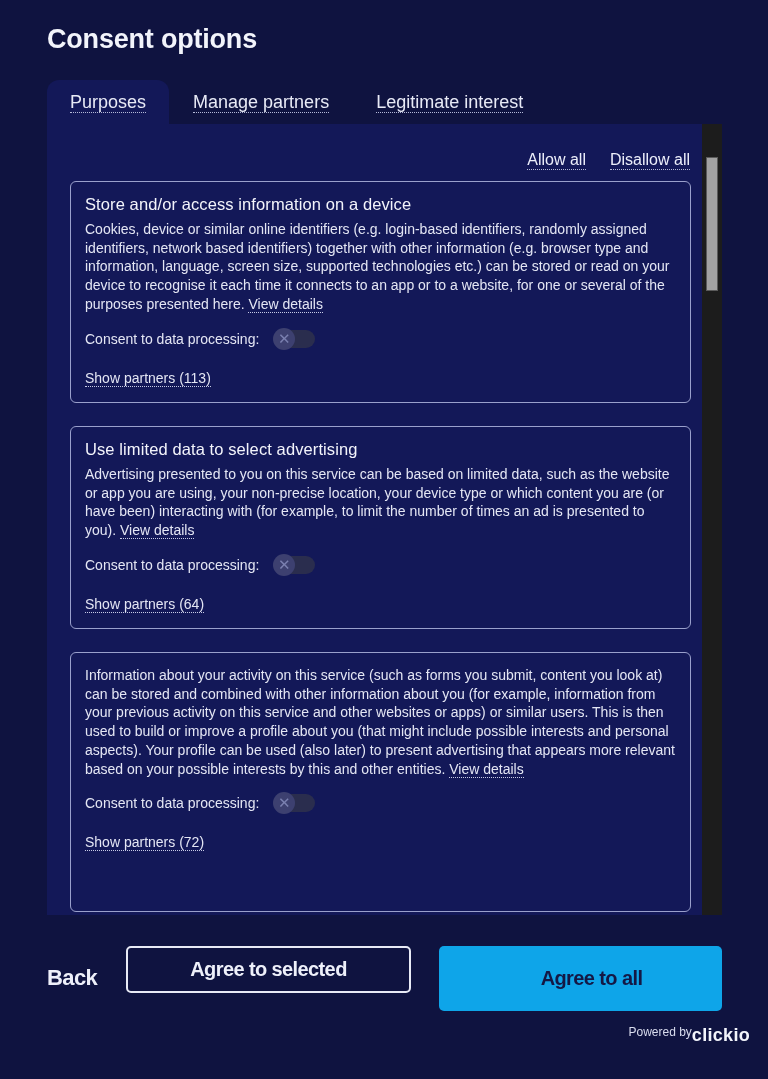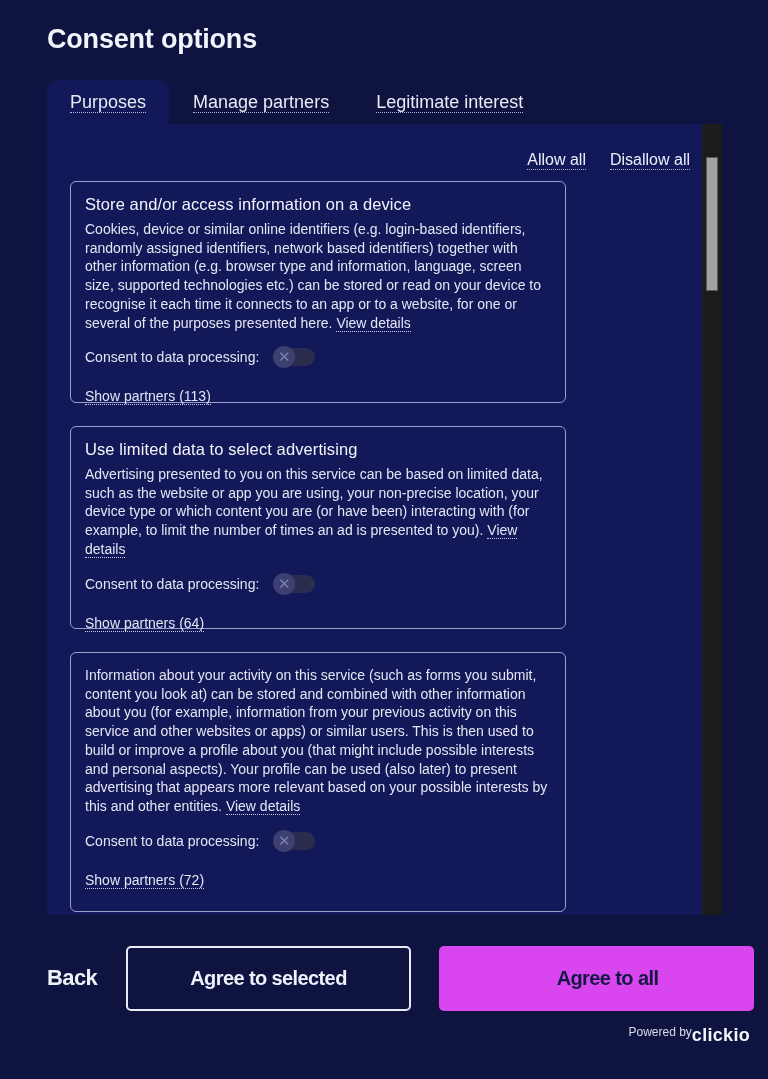--- a/index.html
+++ b/index.html
@@ -15,33 +15,33 @@
   .tab:nth-child(2) { padding-left: 24px; padding-right: 23px; }
   .tab:nth-child(3) { padding-left: 24px; }
 
   .panel { position: absolute; left: 47px; top: 124px; width: 655px; height: 791px; background: #131858; overflow: hidden; }
   .scrolltrack { position: absolute; left: 702px; top: 124px; width: 20px; height: 791px; background: #1c1c1c; }
   .scrollthumb { position: absolute; left: 4px; top: 33px; width: 12px; height: 134px; background: #a2a2a2; border: 1px solid #5a5a5a; }
 
   .actions { position: absolute; right: 12px; top: 26px; display: flex; gap: 24px; font-size: 16px; }
   .actions span { border-bottom: 1px dotted #b5b9d8; line-height: 19px; cursor: pointer; color: #eceefa; }
 
-  .card { position: absolute; left: 23px; width: 496px; border: 1px solid #9aa0cc; border-radius: 6px; padding: 13px 14px 0 14px; }
+  .card { position: absolute; left: 23px; width: 621px; border: 1px solid #9aa0cc; border-radius: 6px; padding: 13px 14px 0 14px; }
   .card h3 { font-size: 16.5px; font-weight: 400; color: #f3f4fb; margin-bottom: 6px; letter-spacing: 0.1px; }
   .card p { font-size: 14px; line-height: 18.7px; color: #e4e6f4; }
   .link { border-bottom: 1px dotted #c8cbe6; cursor: pointer; }
   .consent { display: flex; align-items: center; margin-top: 14px; font-size: 14px; color: #e4e6f4; }
   .toggle { position: relative; width: 42px; height: 22px; margin-left: 14px; cursor: pointer; }
   .toggle .track { position: absolute; left: 4px; top: 2px; width: 38px; height: 18px; border-radius: 9px; background: #2a2d4e; }
   .toggle .knob { position: absolute; left: 0; top: 0; width: 22px; height: 22px; border-radius: 50%; background: #3d4070; color: #7b80b0; font-size: 15px; line-height: 22px; text-align: center; }
   .partners { margin-top: 20px; font-size: 14px; color: #e4e6f4; }
 
   .back { position: absolute; left: 47px; top: 965px; font-size: 22px; font-weight: 700; color: #eef0fa; letter-spacing: -0.6px; cursor: pointer; }
-  .btn-sel { position: absolute; left: 126px; top: 946px; width: 285px; height: 65px; border: 2px solid #e8eaf6; border-radius: 5px; background: transparent; color: #eef0fa; font-size: 20px; font-weight: 700; letter-spacing: -0.6px; display: flex; align-items: center; justify-content: center; cursor: pointer; font-family: "Liberation Sans", sans-serif; }
-  .btn-all { position: absolute; left: 439px; top: 946px; width: 315px; height: 65px; border-radius: 5px; background: #d946ef; color: #141845; font-size: 20px; font-weight: 700; letter-spacing: -0.6px; display: flex; align-items: center; justify-content: center; cursor: pointer; border: none; font-family: "Liberation Sans", sans-serif; padding-left: 22px; }
+  .btn-sel { position: absolute; left: 126px; top: 946px; width: 285px; height: 47px; border: 2px solid #e8eaf6; border-radius: 5px; background: transparent; color: #eef0fa; font-size: 20px; font-weight: 700; letter-spacing: -0.6px; display: flex; align-items: center; justify-content: center; cursor: pointer; font-family: "Liberation Sans", sans-serif; }
+  .btn-all { position: absolute; left: 439px; top: 946px; width: 283px; height: 65px; border-radius: 5px; background: #0ea5e9; color: #141845; font-size: 20px; font-weight: 700; letter-spacing: -0.6px; display: flex; align-items: center; justify-content: center; cursor: pointer; border: none; font-family: "Liberation Sans", sans-serif; padding-left: 22px; }
 
   .powered { position: absolute; right: 18px; top: 1025px; display: flex; }
   .powered .by { font-size: 12px; color: #d9dcee; }
   .powered .brand { font-size: 18px; font-weight: 700; color: #f2f4fb; letter-spacing: 0.3px; }
 </style>
 </head>
 <body>
 
 <div class="title">Consent options</div>
 

